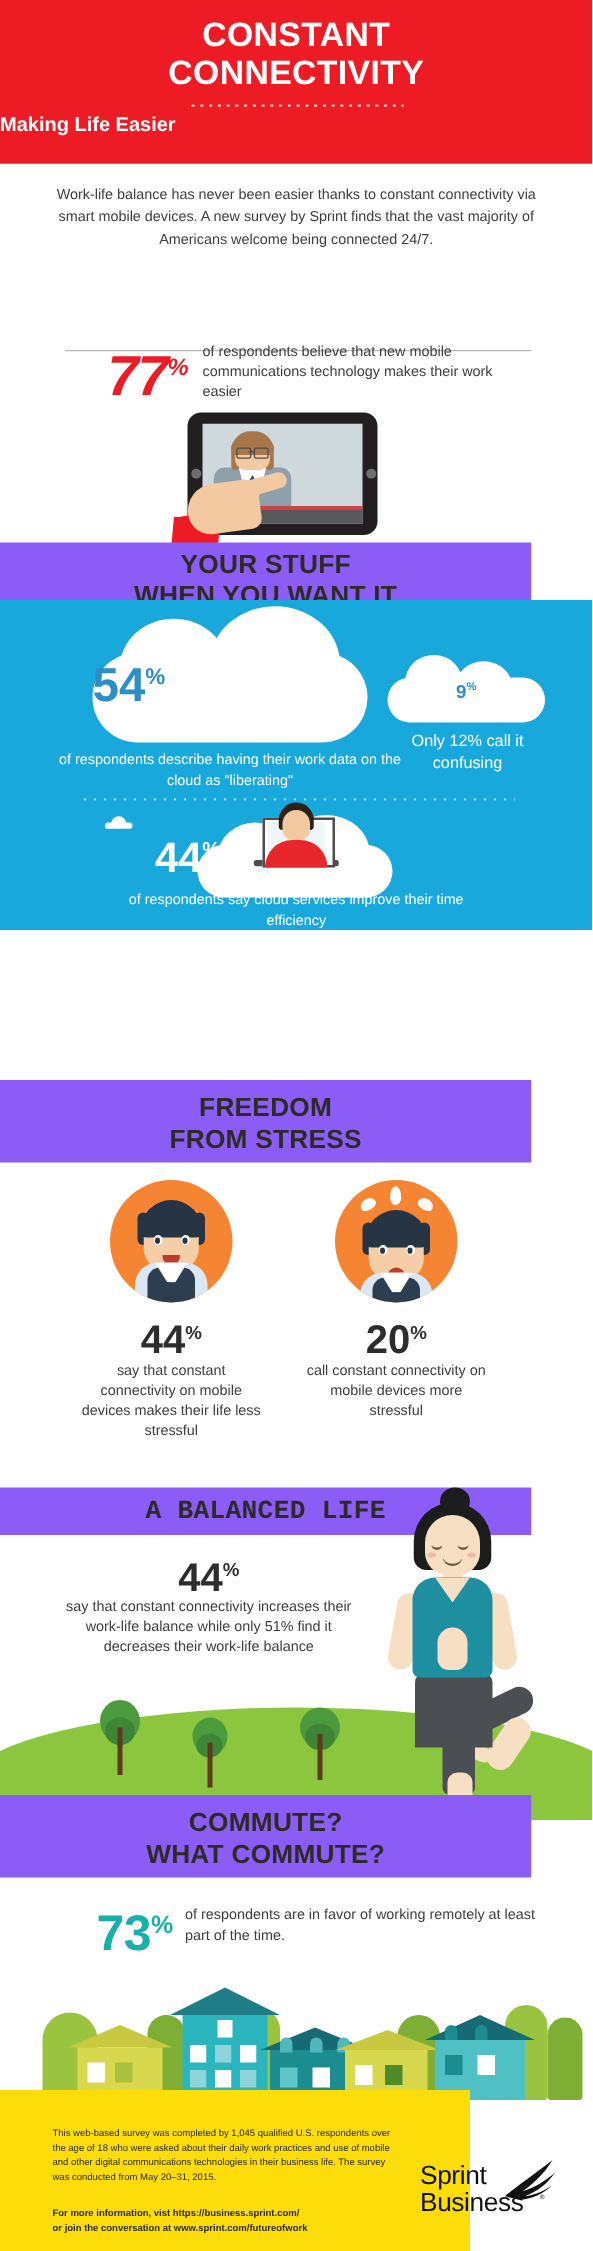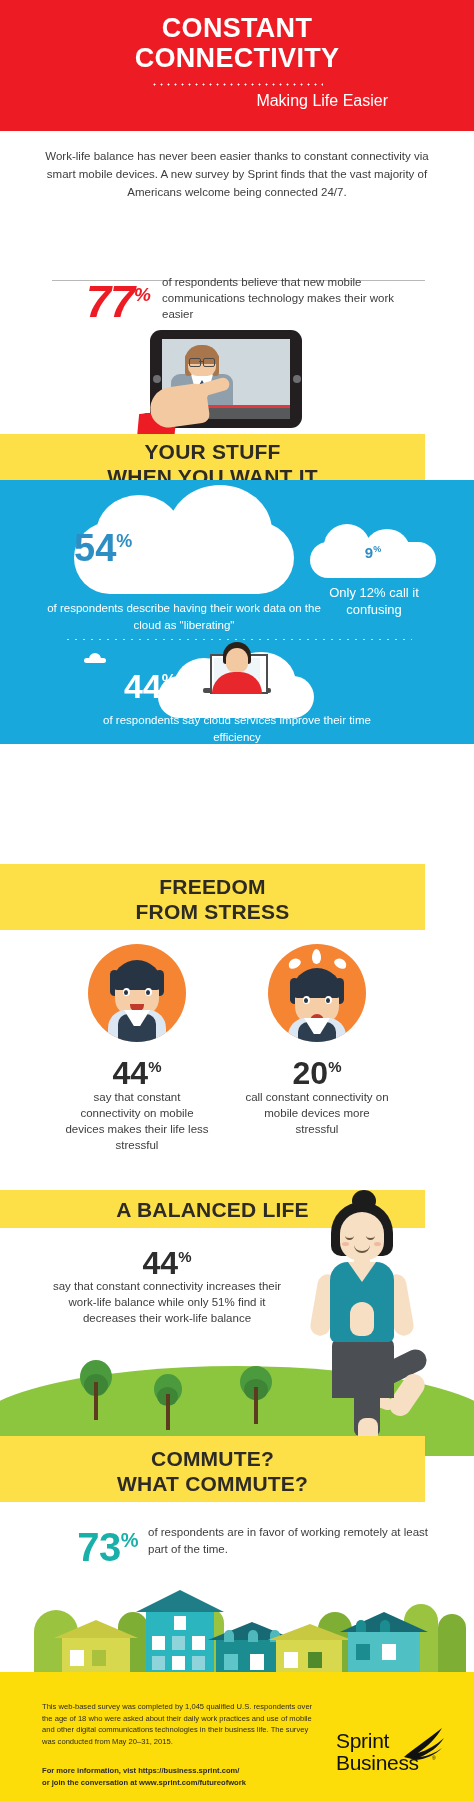--- a/index.html
+++ b/index.html
@@ -6,22 +6,22 @@
   body{font-family:"Liberation Sans","DejaVu Sans",sans-serif;}
   .page{position:relative;width:474px;height:1801px;margin:0 auto;background:#fff;overflow:hidden;}
 
   
   .hero{position:absolute;left:0;top:0;width:474px;height:131px;background:#ed1c24;}
   .hero-title{position:absolute;left:0;top:13px;width:474px;text-align:center;color:#fff;
     font-size:27px;font-weight:bold;line-height:30px;letter-spacing:.3px;}
   .hero-dots{position:absolute;left:50%;transform:translateX(-50%);top:83px;width:172px;height:3px;
     background-image:radial-gradient(circle,#fff 0.9px,transparent 1.1px);
     background-size:7px 3px;background-repeat:repeat-x;}
-  .hero-sub{position:absolute;left:0;top:91px;width:388px;text-align:right;color:#fff;
-    font-size:16px;line-height:20px;font-weight:400;}
+  .hero-sub{position:absolute;left:0;top:91px;width:388px;text-align:left;color:#fff;
+    font-size:16px;line-height:20px;font-weight:700;}
 
   
   .intro{position:absolute;left:40px;top:147px;width:394px;text-align:center;color:#3d3d3d;
     font-size:11.5px;line-height:18px;}
   .rule{position:absolute;left:52px;top:280px;width:373px;height:1px;background:#b9b9b9;}
 
   
   .s77{position:absolute;left:48px;top:262px;width:380px;height:70px;}
   .big-red{position:absolute;left:0;top:10px;width:102px;text-align:right;color:#ed1c24;
     font-size:45px;font-weight:bold;font-style:italic;line-height:45px;letter-spacing:-1px;}
@@ -49,21 +49,21 @@
   .scr-bar{position:absolute;left:24px;top:75px;width:128px;height:14px;background:#58595b;}
   .scr-prog{position:absolute;left:24px;top:75px;width:128px;height:3px;background:#e03a3e;}
   .scr-play{position:absolute;left:28px;top:81px;width:0;height:0;border-left:5px solid #fff;border-top:3px solid transparent;border-bottom:3px solid transparent;}
   .scr-play2{position:absolute;left:37px;top:81px;width:0;height:0;border-left:5px solid #fff;border-top:3px solid transparent;border-bottom:3px solid transparent;}
   .hand{position:absolute;left:12px;top:56px;width:58px;height:40px;background:#f3c9a2;border-radius:26px 14px 10px 22px;transform:rotate(-8deg);}
   .finger{position:absolute;left:48px;top:52px;width:44px;height:13px;background:#f3c9a2;border-radius:7px;transform:rotate(-16deg);}
   .sleeve{position:absolute;left:-6px;top:82px;width:48px;height:48px;background:#ed1c24;
     clip-path:polygon(20% 0,100% 0,78% 100%,0 100%);transform:rotate(-6deg);}
 
   
-  .ybanner{position:absolute;left:0;background:#fde047;}
+  .ybanner{position:absolute;left:0;background:#8b5cf6;}
   .ybanner .bt{width:100%;text-align:center;color:#2e2a25;font-size:21px;font-weight:bold;
     line-height:25px;letter-spacing:.2px;}
 
   
   .bluesec{position:absolute;left:0;top:480px;width:474px;height:264px;background:#18a8dc;}
   .cloud{position:absolute;background:#fff;border-radius:50%;}
   .cl-main{left:74px;top:42px;width:220px;height:72px;border-radius:40px;}
   .cl-m1{left:96px;top:15px;width:86px;height:78px;}
   .cl-m2{left:168px;top:5px;width:104px;height:92px;}
   .c54{position:absolute;left:74px;top:40px;width:220px;text-align:left;color:#2d8ec4;
@@ -160,21 +160,21 @@
   .big-teal .pc{font-size:20px;vertical-align:super;}
   .t73-txt{position:absolute;left:106px;top:6px;width:296px;color:#3d3d3d;font-size:11.5px;line-height:17px;}
 
   
   .houses{position:absolute;left:0;top:1582px;width:474px;height:98px;overflow:hidden;}
   .hz{position:absolute;}
   .roof{position:absolute;width:0;height:0;}
   .win{position:absolute;background:#ffffff;}
 
   
-  .footer{position:absolute;left:0;top:1672px;width:474px;height:129px;background:#fcdd09;}
+  .footer{position:absolute;left:0;top:1672px;width:376px;height:129px;background:#fcdd09;}
   .foot-txt{position:absolute;left:42px;top:29px;width:280px;color:#2e2a25;font-size:7.6px;line-height:11.6px;}
   .foot-link{position:absolute;left:42px;top:93px;width:290px;color:#2e2a25;font-size:7.6px;
     line-height:11.6px;font-weight:bold;}
   .logo{position:absolute;left:336px;top:57px;width:112px;height:56px;}
   .logo-sprint{position:absolute;left:0;top:0;color:#111;font-size:21px;line-height:23px;letter-spacing:-.3px;}
   .logo-business{position:absolute;left:0;top:22px;color:#111;font-size:21px;line-height:23px;letter-spacing:-.3px;}
   .logo-reg{position:absolute;left:96px;top:26px;font-size:5px;color:#111;}
 </style>
 </head>
 <body>
@@ -300,21 +300,21 @@
     <div class="f-vest" style="top:78px;"></div>
     <div class="f-cw" style="top:74px;"></div>
   </div>
 
   <div class="stat-num" style="left:62px;top:1050px;width:150px;"><span>44</span><span class="pc">%</span></div>
   <div class="stat-txt" style="left:62px;top:1089px;width:150px;">say that constant connectivity on mobile devices makes their life less stressful</div>
 
   <div class="stat-num" style="left:242px;top:1050px;width:150px;"><span>20</span><span class="pc">%</span></div>
   <div class="stat-txt" style="left:242px;top:1089px;width:150px;">call constant connectivity on mobile devices more stressful</div>
 
-  <div class="ybanner" style="top:1190px;width:425px;height:38px;">
+  <div class="ybanner" style="top:1190px;width:425px;height:38px;font-family:Liberation Mono, monospace;">
     <div class="bt" style="margin-top:7px;">A BALANCED LIFE</div>
   </div>
 
   <div class="stat-num" style="left:42px;top:1240px;width:250px;"><span>44</span><span class="pc">%</span></div>
   <div class="stat-txt" style="left:42px;top:1278px;width:250px;">say that constant connectivity increases their work-life balance while only 51% find it decreases their work-life balance</div>
 
   <div class="hill">
     <div class="hill-shape"></div>
     <div class="tree" style="left:78px;top:8px;width:36px;height:60px;">
       <div class="tree-top" style="left:2px;top:0;width:32px;height:34px;"></div>

